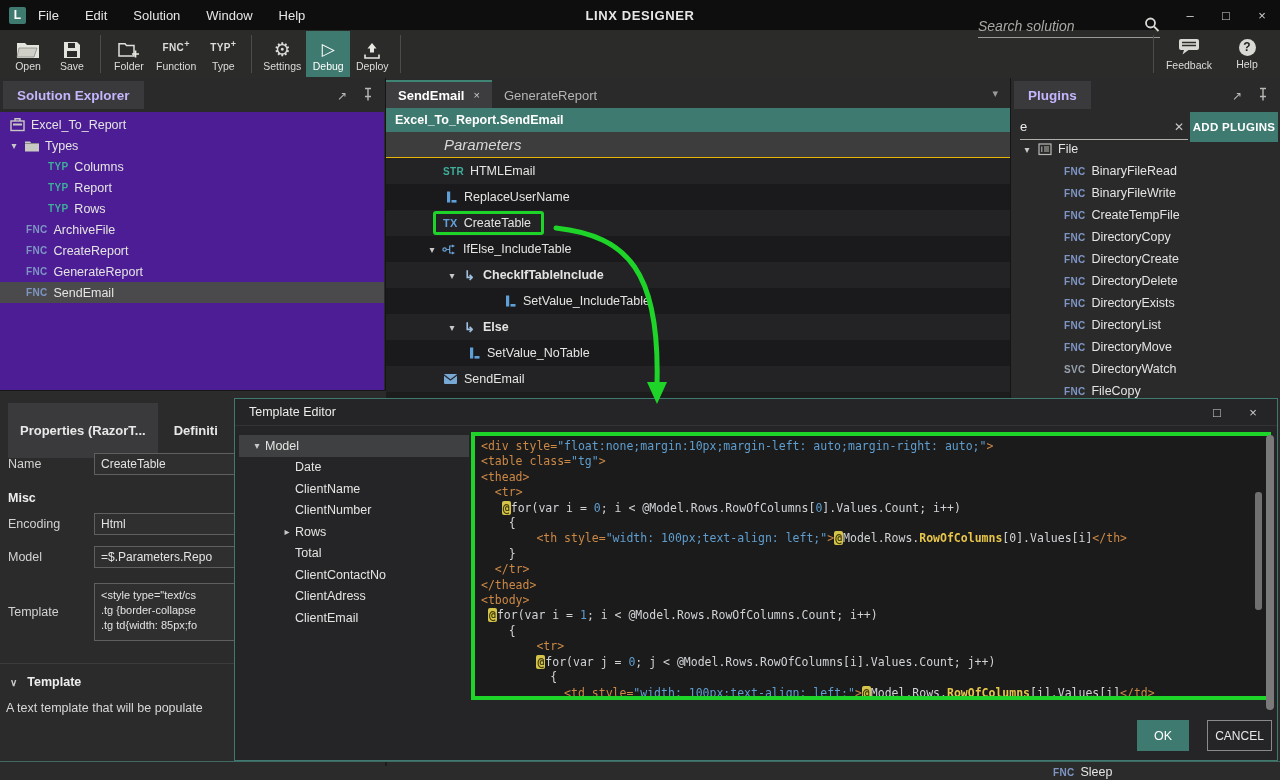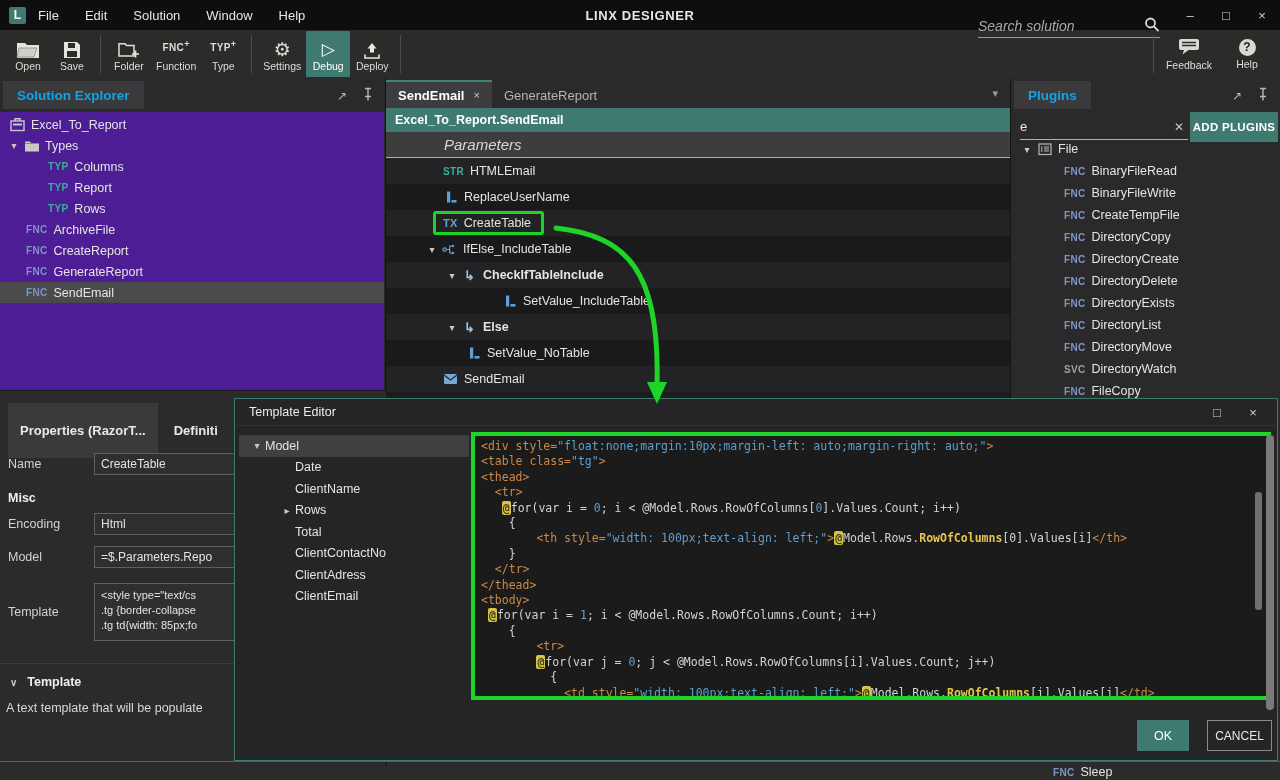--- a/index.html
+++ b/index.html
@@ -24,21 +24,21 @@
 .tsep{width:1px;height:38px;background:#4c4c4a;margin:0 6px}
 .txticon{font-size:10px;font-weight:bold;letter-spacing:.4px}
 .txticon sup{font-size:9px}
 .searchbox{position:absolute;left:978px;top:14px;width:182px;height:24px;border-bottom:1px solid #9a9a96;display:flex;align-items:center;justify-content:space-between;color:#aaaaa6}
 .searchbox .ph{font-style:italic;font-size:14px;color:#a8a8a4}
 .tb-right{position:absolute;right:4px;top:30px;height:48px;display:flex;align-items:center}
 .smallbtn{width:58px;height:46px;display:flex;flex-direction:column;align-items:center;justify-content:center;gap:2px;color:#dcdcd8;font-size:10.5px}
 .qmark{width:17px;height:17px;border-radius:50%;background:#d8d8d4;color:#222;font-weight:bold;font-size:12px;display:flex;align-items:center;justify-content:center}
 
 
-.panel-tab{display:inline-flex;align-items:center;height:28px;background:#3a3a3c;color:#0ea5e9;font-weight:bold;font-size:13.5px;padding:0 14px;margin:3px 0 0 3px}
+.panel-tab{display:inline-flex;align-items:center;height:28px;background:#3a3a3c;color:#c4b5fd;font-weight:bold;font-size:13.5px;padding:0 14px;margin:3px 0 0 3px}
 .panel-icons{position:absolute;top:9px;right:12px;display:flex;gap:16px;color:#b8b8b4;font-size:12px;align-items:center}
 .trow{display:flex;align-items:center;height:21px;font-size:12.5px;color:#e4e4e2;white-space:nowrap}
 .trow.sel{background:#4a4a4c}
 .exp{width:16px;color:#c8c8c8;font-size:10px;text-align:center;flex:none}
 .badge{font-size:10px;font-weight:bold;margin-right:6px;letter-spacing:.3px;flex:none}
 .b-typ,.b-str{color:#3fae9b}
 .b-fnc{color:#7e95c4}
 .b-svc{color:#97a1ac}
 .b-tx{color:#64a0d8;font-size:11px}
 .ticon{width:19px;margin-right:4px;display:inline-flex;justify-content:center;align-items:center;flex:none}
@@ -497,20 +497,23 @@
         <div class="trow sel" style="padding-left: 10px;">
           <span class="exp">▾</span>
           <span class="lbl">Model</span>
         </div>
         <div class="trow" style="padding-left: 56px;">
           <span class="lbl">Date</span>
         </div>
         <div class="trow" style="padding-left: 56px;">
           <span class="lbl">ClientName</span>
         </div>
+        <div class="trow" style="padding-left: 56px;">
+          <span class="lbl">ClientNumber</span>
+        </div>
         <div class="trow" style="padding-left: 40px;">
           <span class="exp">▸</span>
           <span class="lbl">Rows</span>
         </div>
         <div class="trow" style="padding-left: 56px;">
           <span class="lbl">Total</span>
         </div>
         <div class="trow" style="padding-left: 56px;">
           <span class="lbl">ClientContactNo</span>
         </div>

